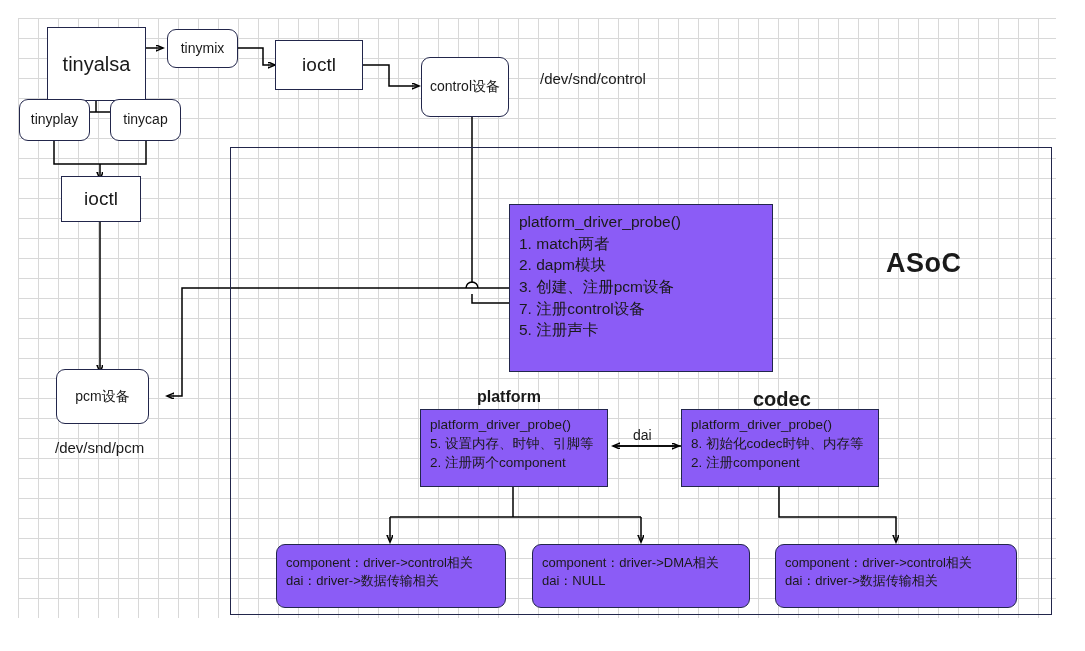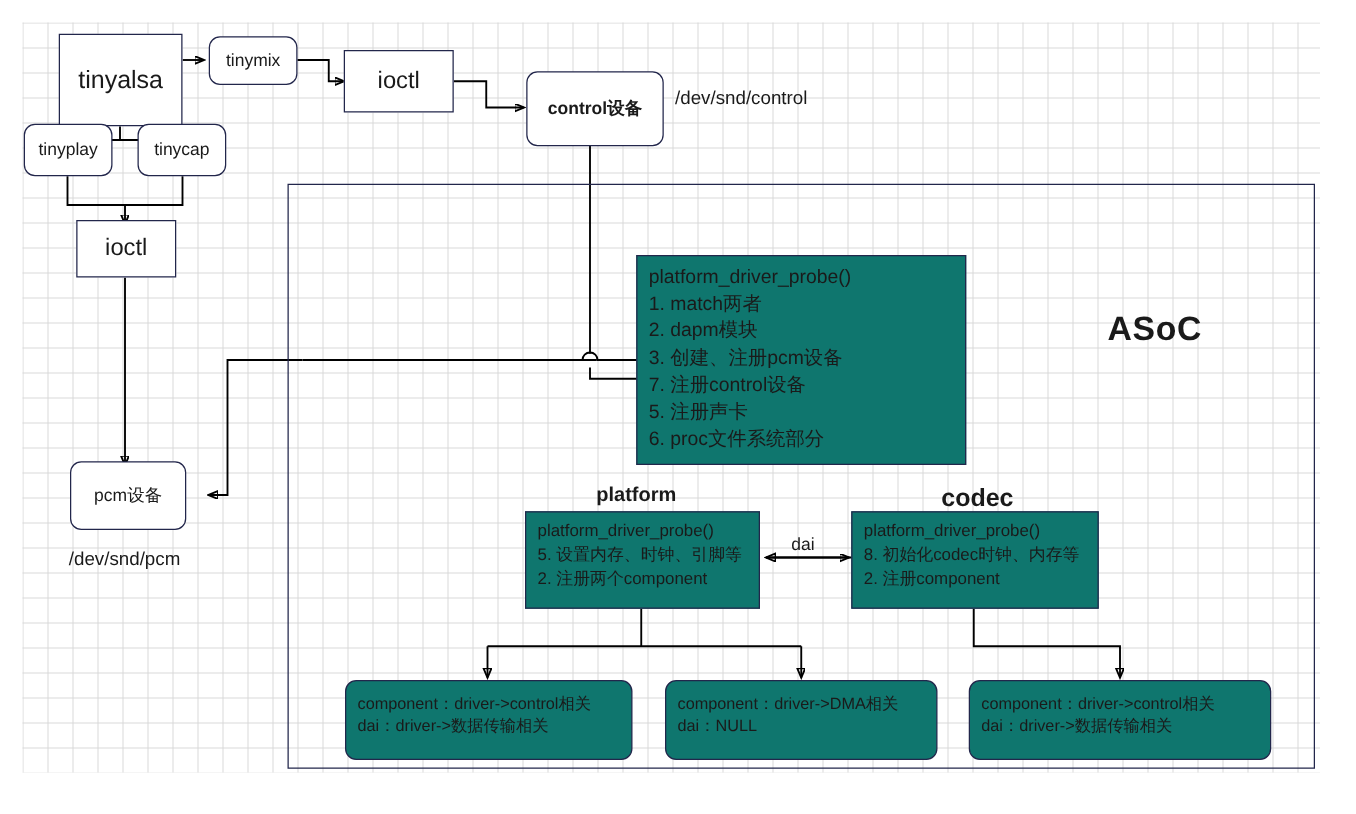--- a/index.html
+++ b/index.html
@@ -15,21 +15,21 @@
         background-size:20px 20px;
         background-position:0 0;}
 
   .node{position:absolute;box-sizing:border-box;background:#fff;
         border:1.4px solid #22264b;display:flex;align-items:center;
         justify-content:center;text-align:center;}
   .rounded{border-radius:9px;}
   .plain{border-radius:0;}
   .node span{display:block;line-height:1.25;}
 
-  .listbox{position:absolute;box-sizing:border-box;background:#0f766e;
+  .listbox{position:absolute;box-sizing:border-box;background:#8b5cf6;
            border:1.4px solid #22264b;padding:6px 8px 6px 9px;}
   .listbox .ln{display:block;white-space:nowrap;line-height:1.40;}
 
   .grouptitle{position:absolute;font-weight:bold;white-space:nowrap;}
   .freetext{position:absolute;white-space:nowrap;}
 
   #asoc-box{position:absolute;left:230px;top:147px;width:822px;height:468px;
             box-sizing:border-box;border:1.4px solid #22264b;background:transparent;}
   #asoc-label{position:absolute;left:886px;top:248px;font-size:27px;font-weight:bold;
               letter-spacing:.5px;}
@@ -96,21 +96,21 @@
   </div>
 
   <div class="node rounded" style="left:167px;top:29px;width:71px;height:39px;font-size:14px;">
     <span>tinymix</span>
   </div>
 
   <div class="node plain" style="left:275px;top:40px;width:88px;height:50px;font-size:19px;">
     <span>ioctl</span>
   </div>
 
-  <div class="node rounded" style="left:421px;top:57px;width:110px;height:60px;font-size:14px;font-weight:bold;">
+  <div class="node rounded" style="left:421px;top:57px;width:88px;height:60px;font-size:14px;">
     <span>control设备</span>
   </div>
 
   <div class="freetext" style="left:540px;top:70px;font-size:15px;">
     <span>/dev/snd/control</span>
   </div>
 
   <div class="node rounded" style="left:19px;top:99px;width:71px;height:42px;font-size:14px;text-align:right;">
     <span>tinyplay</span>
   </div>
@@ -134,21 +134,20 @@
   <div class="grouptitle" style="left:606px;top:172px;font-size:16px;margin-top:44px;">
     <span>machine</span>
   </div>
   <div class="listbox" style="left:509px;top:204px;width:264px;height:168px;font-size:15.5px;">
     <span class="ln">platform_driver_probe()</span>
     <span class="ln">1. match两者</span>
     <span class="ln">2. dapm模块</span>
     <span class="ln">3. 创建、注册pcm设备</span>
     <span class="ln">7. 注册control设备</span>
     <span class="ln">5. 注册声卡</span>
-    <span class="ln">6. proc文件系统部分</span>
   </div>
 
   <div class="grouptitle" style="left:477px;top:388px;font-size:16px;">
     <span>platform</span>
   </div>
   <div class="listbox" style="left:420px;top:409px;width:188px;height:78px;font-size:13.5px;">
     <span class="ln">platform_driver_probe()</span>
     <span class="ln">5. 设置内存、时钟、引脚等</span>
     <span class="ln">2. 注册两个component</span>
   </div>

